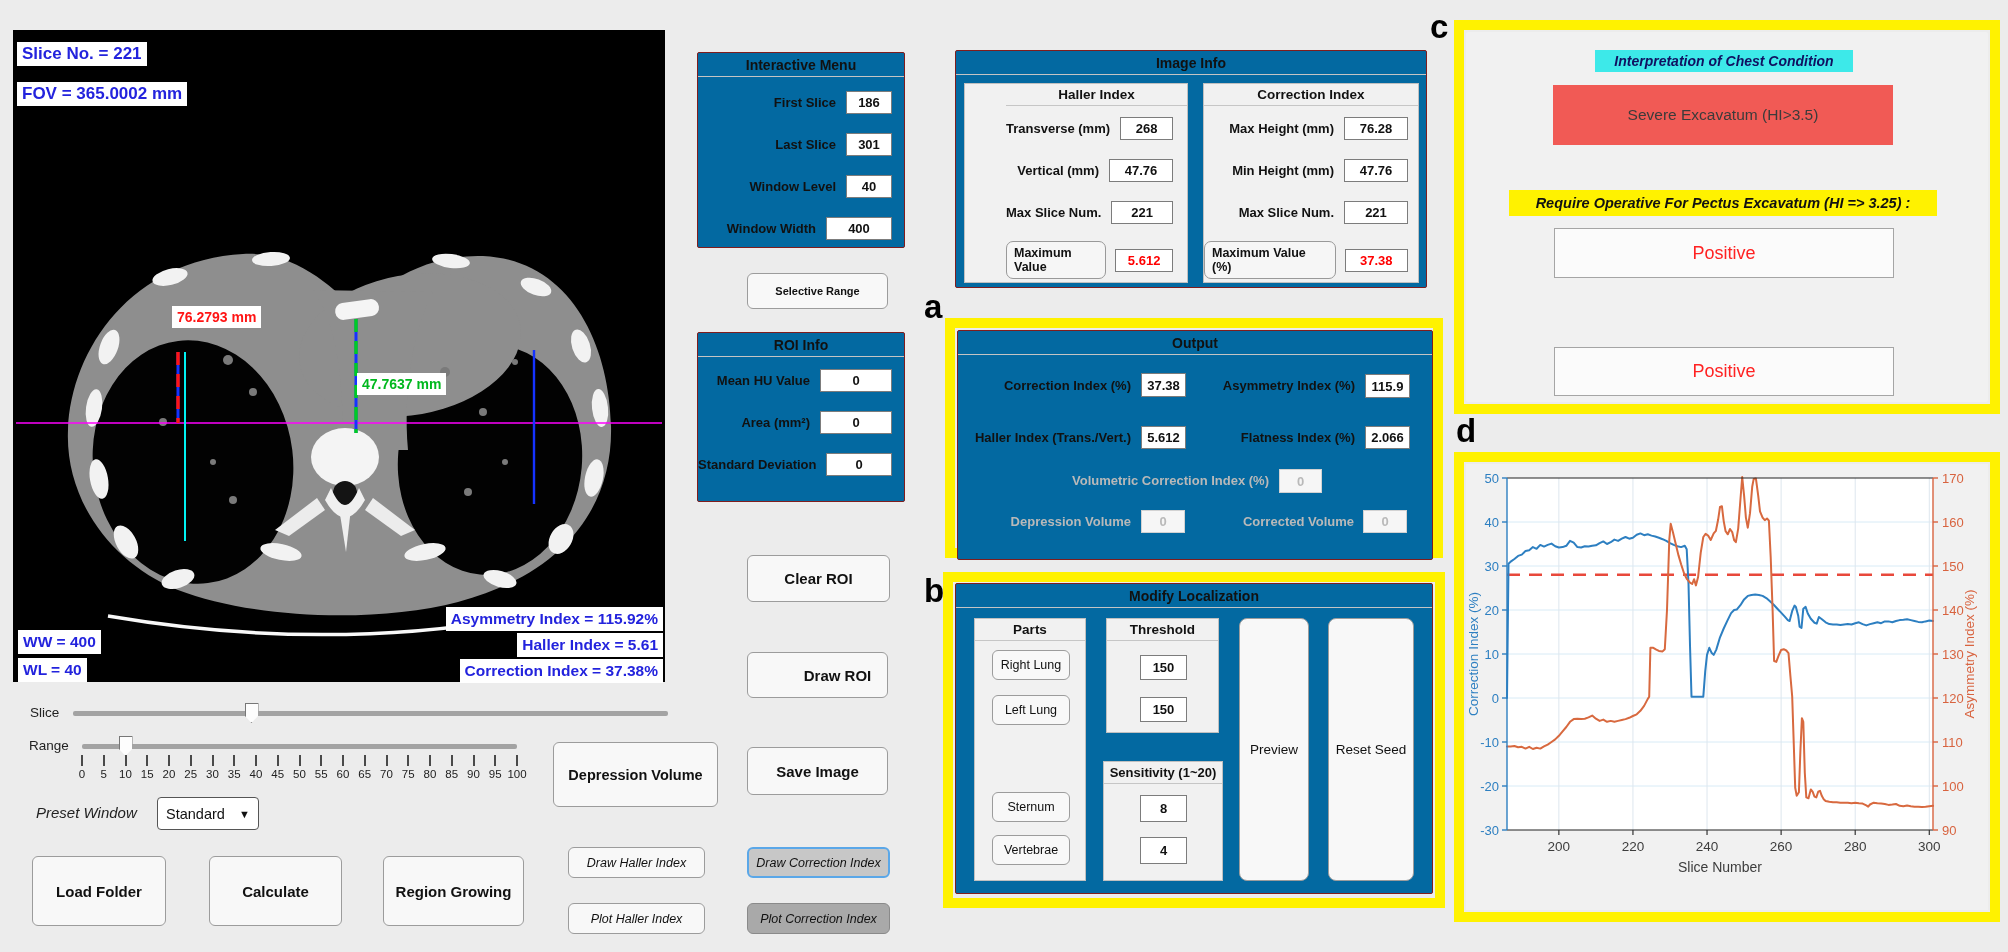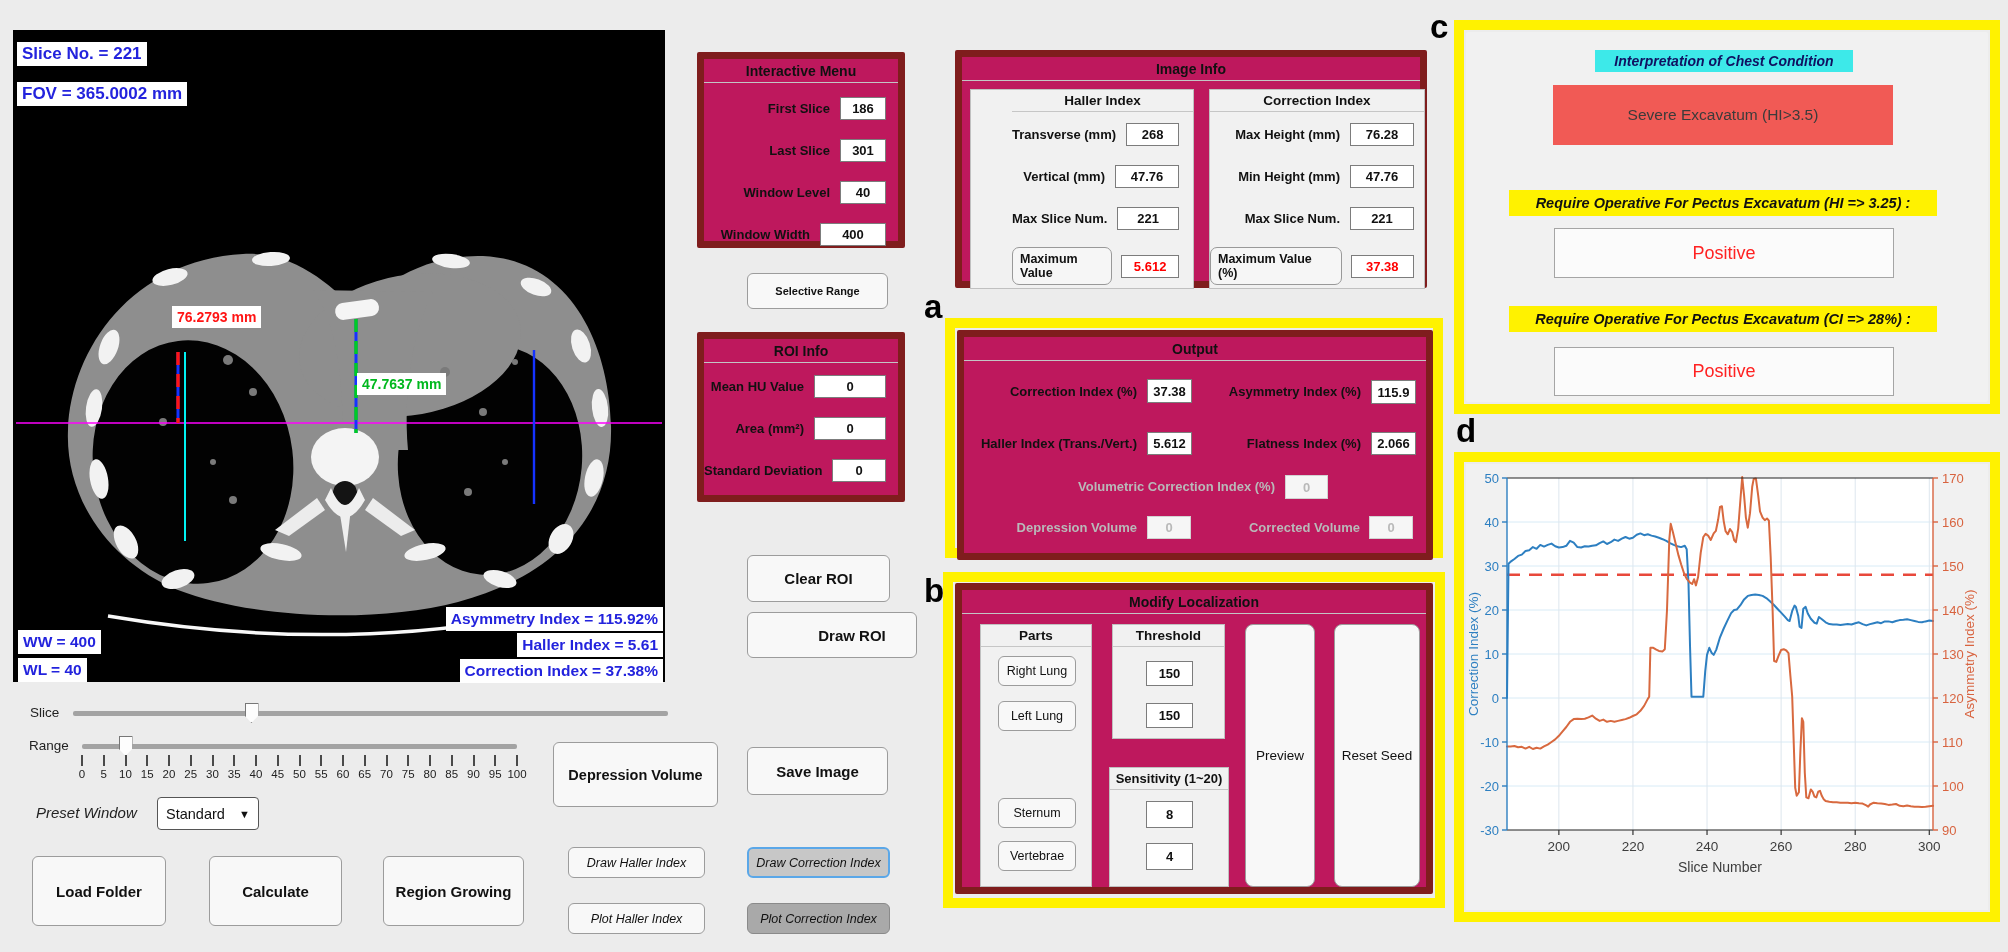--- a/index.html
+++ b/index.html
@@ -1,19 +1,19 @@
 <!DOCTYPE html>
 <html><head>
 <meta charset="utf-8">
 <style>
   html,body{margin:0;padding:0;background:#dcdcdc;}
   *{box-sizing:border-box;font-family:"Liberation Sans","DejaVu Sans",sans-serif;}
   #app{position:relative;width:2008px;height:952px;background:#ececec;overflow:hidden;}
   .abs{position:absolute;}
-  .panel{position:absolute;background:#be185d;border:7px solid #7f1d1d;border-radius:2px;}
+  .panel{position:absolute;background:#0369a1;border:1px solid #7f1d1d;border-radius:2px;}
   .panel-title{font-weight:bold;font-size:14px;text-align:center;padding:4px 0 3px;border-bottom:1px solid #c4c4c4;color:#111;}
   .sub-panel{position:absolute;background:#f1f1f1;border:1px solid #c0c0c0;}
   .sub-title{font-weight:bold;font-size:13.5px;text-align:center;padding:3px 0;border-bottom:1px solid #c6c6c6;color:#111;}
   .btn{position:absolute;background:#f8f8f8;border:1px solid #9c9c9c;border-radius:6px;display:flex;align-items:center;justify-content:center;font-weight:bold;font-size:15px;color:#111;cursor:pointer;}
   .btn-sm{font-weight:normal;font-style:italic;font-size:12.5px;border-radius:6px;}
   .row{display:flex;justify-content:flex-end;align-items:center;gap:10px;padding-right:12px;}
   .rowlabel{font-weight:bold;font-size:13px;color:#111;white-space:nowrap;}
   .valbox{background:#fff;border:1px solid #7c7c7c;text-align:center;font-weight:bold;font-size:13px;color:#111;display:flex;align-items:center;justify-content:center;}
   .red{color:#f00;}
   .grayed{color:#b9b9b9;}
@@ -208,21 +208,21 @@
       <span class="rowlabel">Area (mm²)</span>
       <span class="valbox" style="width:72px;height:23px;">0</span>
     </div>
     <div class="row" style="margin-top:19px;">
       <span class="rowlabel">Standard Deviation</span>
       <span class="valbox" style="width:72px;height:23px;">0</span>
     </div>
   </div>
 
   <div class="btn" style="left:747px;top:555px;width:143px;height:47px;">Clear ROI</div>
-  <div class="btn" style="left:747px;top:612px;width:170px;height:46px;padding-left:40px;">Draw ROI</div>
+  <div class="btn" style="left:747px;top:652px;width:141px;height:46px;padding-left:40px;">Draw ROI</div>
   <div class="btn" style="left:747px;top:747px;width:141px;height:48px;">Save Image</div>
 
   <div class="panel" style="left:955px;top:50px;width:472px;height:238px;">
     <div class="panel-title">Image Info</div>
 
     <div class="sub-panel" style="left:8px;top:32px;width:224px;height:200px;padding-left:41px;">
       <div class="sub-title">Haller Index</div>
       <div class="row" style="margin-top:11px;padding-right:14px;">
         <span class="rowlabel">Transverse (mm)</span>
         <span class="valbox" style="width:64px;height:23px;">268</span>
@@ -307,21 +307,20 @@
     <div class="btn" style="left:372px;top:34px;width:86px;height:263px;font-size:13.5px;font-weight:normal;border-radius:8px;">Reset Seed</div>
   </div>
 
   <div class="seclabel" style="left:1430px;top:8px;">c</div>
   <div class="yellowbox" style="left:1454px;top:20px;width:546px;height:394px;"></div>
   <div class="panel" style="left:1466px;top:32px;width:522px;height:370px;border:none;background:#f1f1f1;">
     <div class="abs" style="left:129px;top:18px;width:258px;background:#3de9e9;color:#101060;font-weight:bold;font-style:italic;font-size:14px;text-align:center;padding:3px 0;">Interpretation of Chest Condition</div>
     <div class="abs" style="left:87px;top:53px;width:340px;height:60px;background:#f15a55;color:#3b3b3b;font-size:15.5px;display:flex;align-items:center;justify-content:center;">Severe Excavatum (HI&gt;3.5)</div>
     <div class="qlabel" style="left:43px;top:158px;width:428px;height:26px;">Require Operative For Pectus Excavatum (HI =&gt; 3.25) :</div>
     <div class="posbtn" style="left:88px;top:196px;width:340px;height:50px;">Positive</div>
-    <div class="qlabel" style="left:43px;top:274px;width:428px;height:26px;">Require Operative For Pectus Excavatum (CI =&gt; 28%) :</div>
     <div class="posbtn" style="left:88px;top:315px;width:340px;height:49px;">Positive</div>
   </div>
 
   <div class="seclabel" style="left:1456px;top:412px;">d</div>
   <div class="yellowbox" style="left:1454px;top:452px;width:546px;height:470px;"></div>
   <svg id="chart-svg" width="522" height="446" viewBox="0 0 522 446" style="position:absolute;left:1466px;top:464px;background:#f1f1f1;">
       <rect x="41" y="14" width="426" height="352" fill="#ffffff"></rect>
       <line x1="41" x2="467" y1="322" y2="322" stroke="#d8ebf6" stroke-width="1"></line>
       <line x1="41" x2="467" y1="278" y2="278" stroke="#d8ebf6" stroke-width="1"></line>
       <line x1="41" x2="467" y1="234" y2="234" stroke="#d8ebf6" stroke-width="1"></line>

